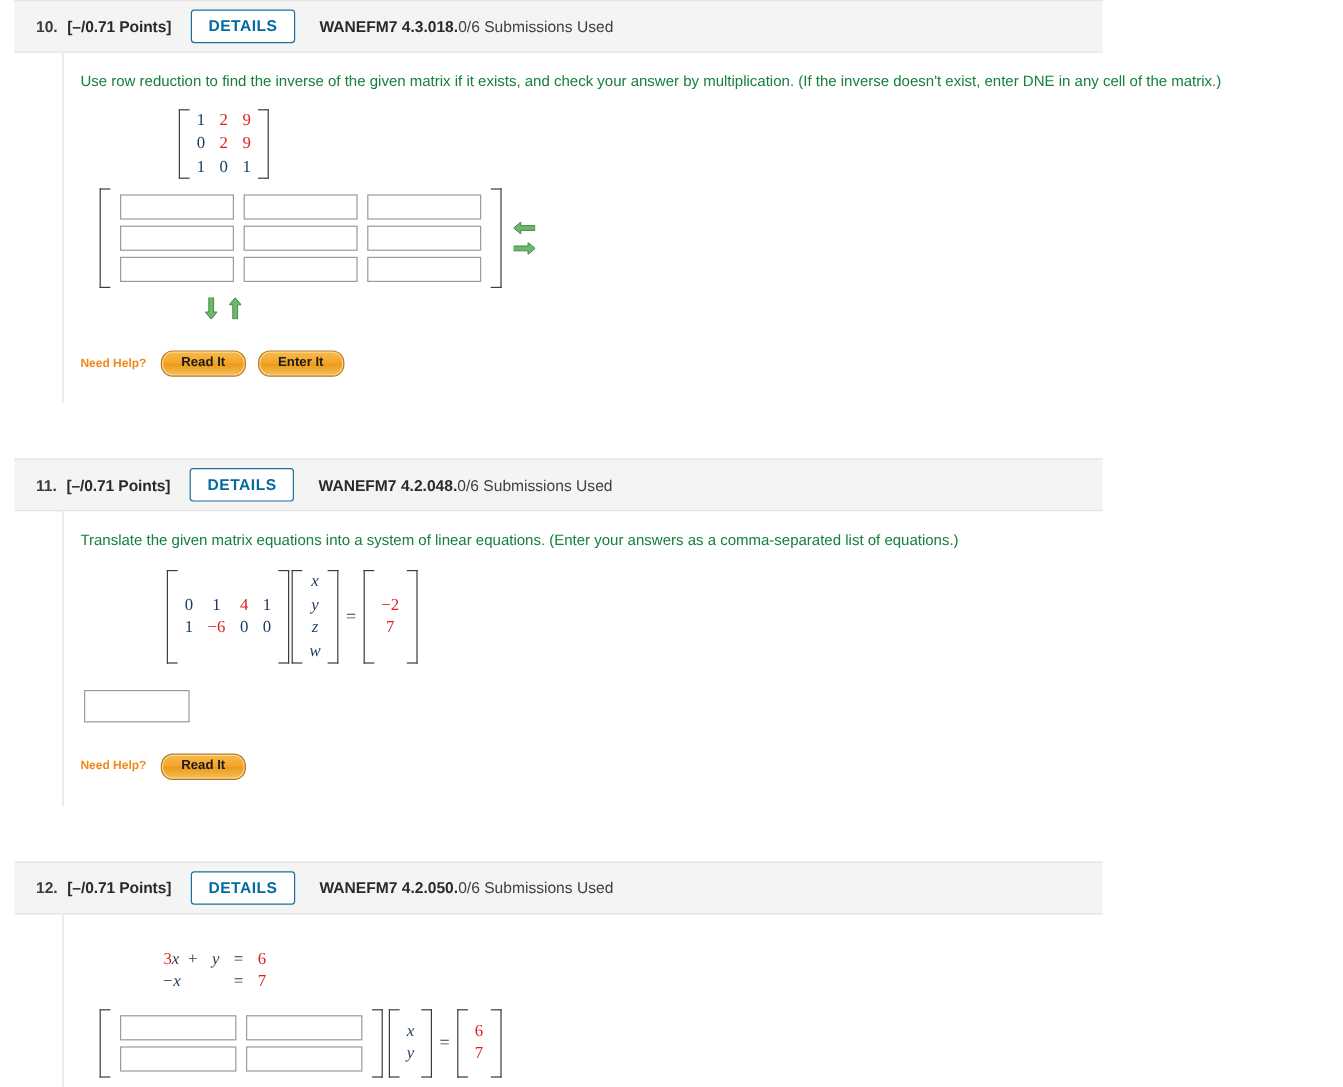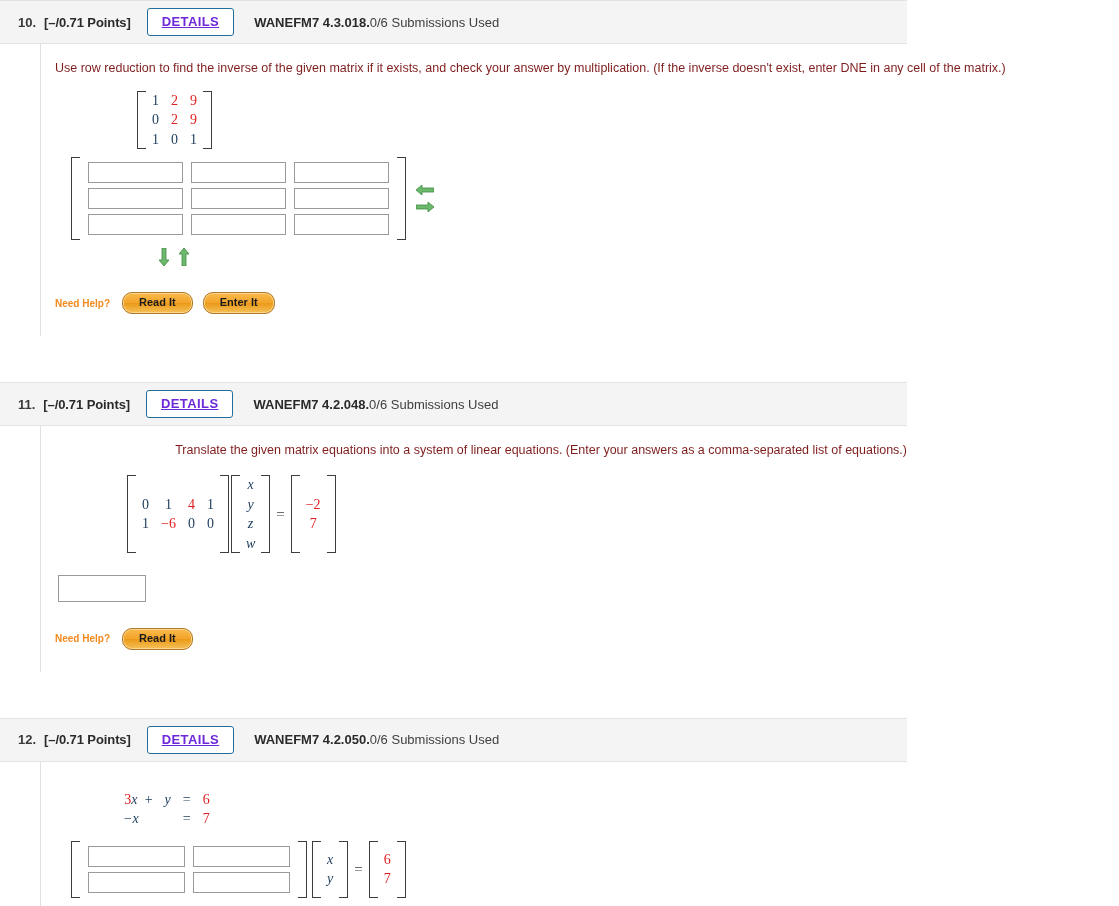--- a/index.html
+++ b/index.html
@@ -9,21 +9,21 @@
     font-family: "Liberation Sans", sans-serif;
   }
   body {
     width: 1119px;
     height: 906px;
     overflow: hidden;
     color: #222222;
   }
 
   
-  .question { width: 907px; }
+  .question { width: 907px; padding-left: 12px; }
 
   .q-header {
     background: #f4f4f4;
     border-top: 1px solid #e3e3e3;
     border-bottom: 1px solid #e3e3e3;
     height: 44px;
     display: flex;
     align-items: center;
     padding-left: 18px;
     box-sizing: border-box;
@@ -37,29 +37,28 @@
   .q-points {
     font-size: 13px;
     font-weight: bold;
     color: #2a2a2a;
     margin-right: 16px;
     letter-spacing: -0.1px;
   }
   .details-btn {
     border: 1px solid #1f6f9a;
     border-radius: 3px;
-    color: #6d28d9;
+    color: #0369a1;
     background: #ffffff;
     font-size: 13px;
     font-weight: bold;
     letter-spacing: 0.4px;
     padding: 6px 14px 7px 14px;
     cursor: pointer;
     line-height: 1;
-    text-decoration: underline;
   }
   .q-code {
     font-size: 13px;
     font-weight: bold;
     color: #2a2a2a;
     margin-left: 20px;
   }
   .q-subs {
     font-size: 13px;
     color: #404040;
@@ -69,24 +68,23 @@
   .q-body {
     border-left: 1px solid #e0e0e0;
     margin-left: 40px;
     padding: 16px 0 22px 14px;
     box-sizing: border-box;
     position: relative;
   }
 
   .prompt {
     font-size: 12.5px;
-    color: #7f1d1d;
+    color: #15803d;
     line-height: 1.35;
     white-space: nowrap;
-    text-align: right;
   }
 
   
   .math-row { display: flex; align-items: center; }
 
   .bracket {
     display: inline-block;
     width: 9px;
     align-self: stretch;
     position: relative;

